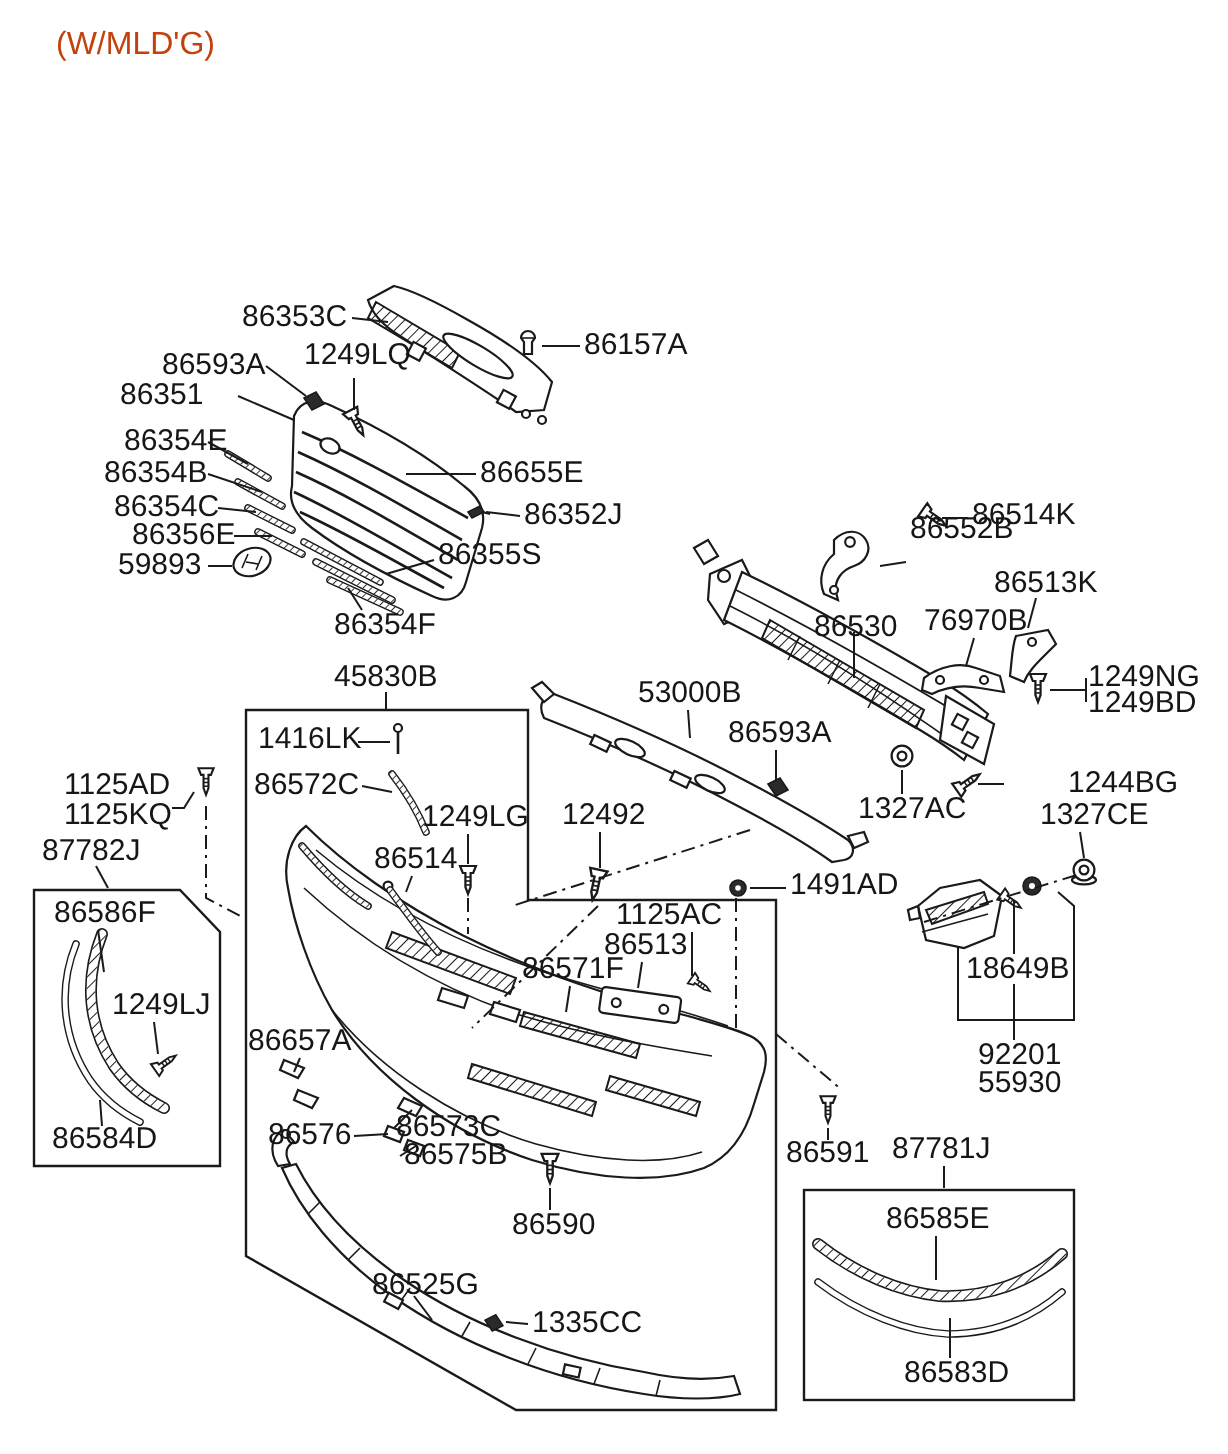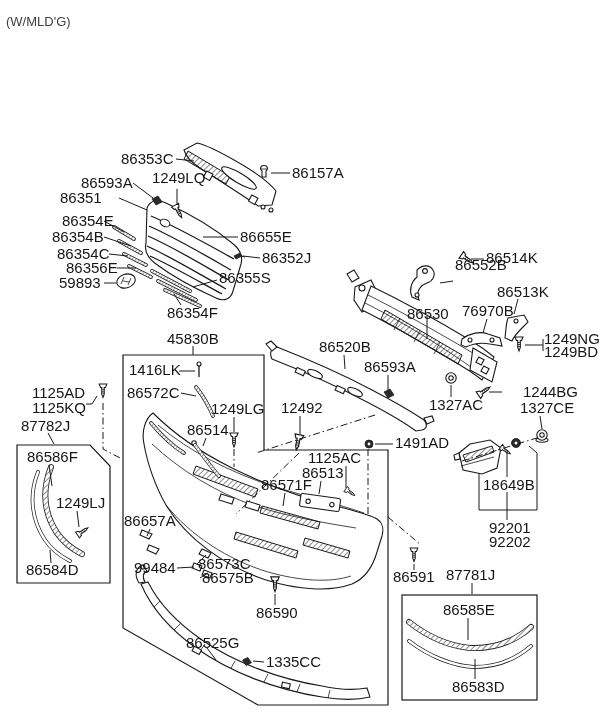--- a/index.html
+++ b/index.html
@@ -1,21 +1,21 @@
 <!DOCTYPE html>
 <html><head>
 <meta charset="utf-8">
 <style>
   html,body{margin:0;padding:0;background:#fff;}
   #stage{position:relative;width:614px;height:727px;background:#fff;overflow:hidden;
          font-family:"Liberation Sans", sans-serif;}
   #art{position:absolute;left:0;top:0;}
   .lbl{position:absolute;white-space:nowrap;font-size:15px;line-height:14px;color:#161616;
        letter-spacing:0px;}
-  #title{position:absolute;left:6px;top:14px;font-size:13px;color:#404040;}
+  #title{position:absolute;left:28px;top:14px;font-size:16px;color:#c2410c;}
   
   .ln{stroke:#1a1a1a;stroke-width:1;fill:none}
   .ln2{stroke:#1a1a1a;stroke-width:1.3;fill:none}
   .thin{stroke:#1a1a1a;stroke-width:.8;fill:none}
   .dd{stroke:#1a1a1a;stroke-width:1;fill:none;stroke-dasharray:7 3 1.5 3}
   .box{stroke:#1a1a1a;stroke-width:1.2;fill:none}
   .wh{fill:#fff;stroke:#1a1a1a;stroke-width:1.1}
   .dk{fill:#2a2a2a;stroke:#1a1a1a;stroke-width:.8}
   .hf{fill:url(#h1);stroke:#1a1a1a;stroke-width:1}
   .bandO{fill:none;stroke:#1a1a1a;stroke-width:6;stroke-linecap:round}
@@ -360,49 +360,49 @@
 <div class="lbl" style="left:262px;top:251px">86352J</div>
 <div class="lbl" style="left:219px;top:271px">86355S</div>
 <div class="lbl" style="left:167px;top:306px">86354F</div>
 <div class="lbl" style="left:486px;top:251px">86514K</div>
 <div class="lbl" style="left:455px;top:258px">86552B</div>
 <div class="lbl" style="left:497px;top:285px">86513K</div>
 <div class="lbl" style="left:407px;top:307px">86530</div>
 <div class="lbl" style="left:462px;top:304px">76970B</div>
 <div class="lbl" style="left:544px;top:332px">1249NG</div>
 <div class="lbl" style="left:544px;top:345px">1249BD</div>
-<div class="lbl" style="left:319px;top:340px">86520B</div>
+<div class="lbl" style="left:319px;top:340px">53000B</div>
 <div class="lbl" style="left:364px;top:360px">86593A</div>
 <div class="lbl" style="left:429px;top:398px">1327AC</div>
-<div class="lbl" style="left:523px;top:385px">1244BG</div>
+<div class="lbl" style="left:534px;top:385px">1244BG</div>
 <div class="lbl" style="left:520px;top:401px">1327CE</div>
 <div class="lbl" style="left:167px;top:332px">45830B</div>
 <div class="lbl" style="left:129px;top:363px">1416LK</div>
 <div class="lbl" style="left:127px;top:386px">86572C</div>
 <div class="lbl" style="left:211px;top:402px">1249LG</div>
 <div class="lbl" style="left:281px;top:401px">12492</div>
 <div class="lbl" style="left:187px;top:423px">86514</div>
 <div class="lbl" style="left:395px;top:436px">1491AD</div>
 <div class="lbl" style="left:308px;top:451px">1125AC</div>
 <div class="lbl" style="left:302px;top:466px">86513</div>
 <div class="lbl" style="left:261px;top:478px">86571F</div>
 <div class="lbl" style="left:32px;top:386px">1125AD</div>
 <div class="lbl" style="left:32px;top:401px">1125KQ</div>
 <div class="lbl" style="left:21px;top:419px">87782J</div>
 <div class="lbl" style="left:27px;top:450px">86586F</div>
 <div class="lbl" style="left:56px;top:496px">1249LJ</div>
 <div class="lbl" style="left:26px;top:563px">86584D</div>
 <div class="lbl" style="left:124px;top:514px">86657A</div>
-<div class="lbl" style="left:134px;top:561px">99484</div>
+<div class="lbl" style="left:134px;top:561px">86576</div>
 <div class="lbl" style="left:198px;top:557px">86573C</div>
 <div class="lbl" style="left:202px;top:571px">86575B</div>
 <div class="lbl" style="left:256px;top:606px">86590</div>
 <div class="lbl" style="left:186px;top:636px">86525G</div>
 <div class="lbl" style="left:266px;top:655px">1335CC</div>
 <div class="lbl" style="left:393px;top:570px">86591</div>
 <div class="lbl" style="left:446px;top:568px">87781J</div>
 <div class="lbl" style="left:443px;top:603px">86585E</div>
 <div class="lbl" style="left:452px;top:680px">86583D</div>
 <div class="lbl" style="left:483px;top:478px">18649B</div>
 <div class="lbl" style="left:489px;top:521px">92201</div>
-<div class="lbl" style="left:489px;top:535px">92202</div>
+<div class="lbl" style="left:489px;top:535px">55930</div>
 
 </div>
 
 </body></html>

